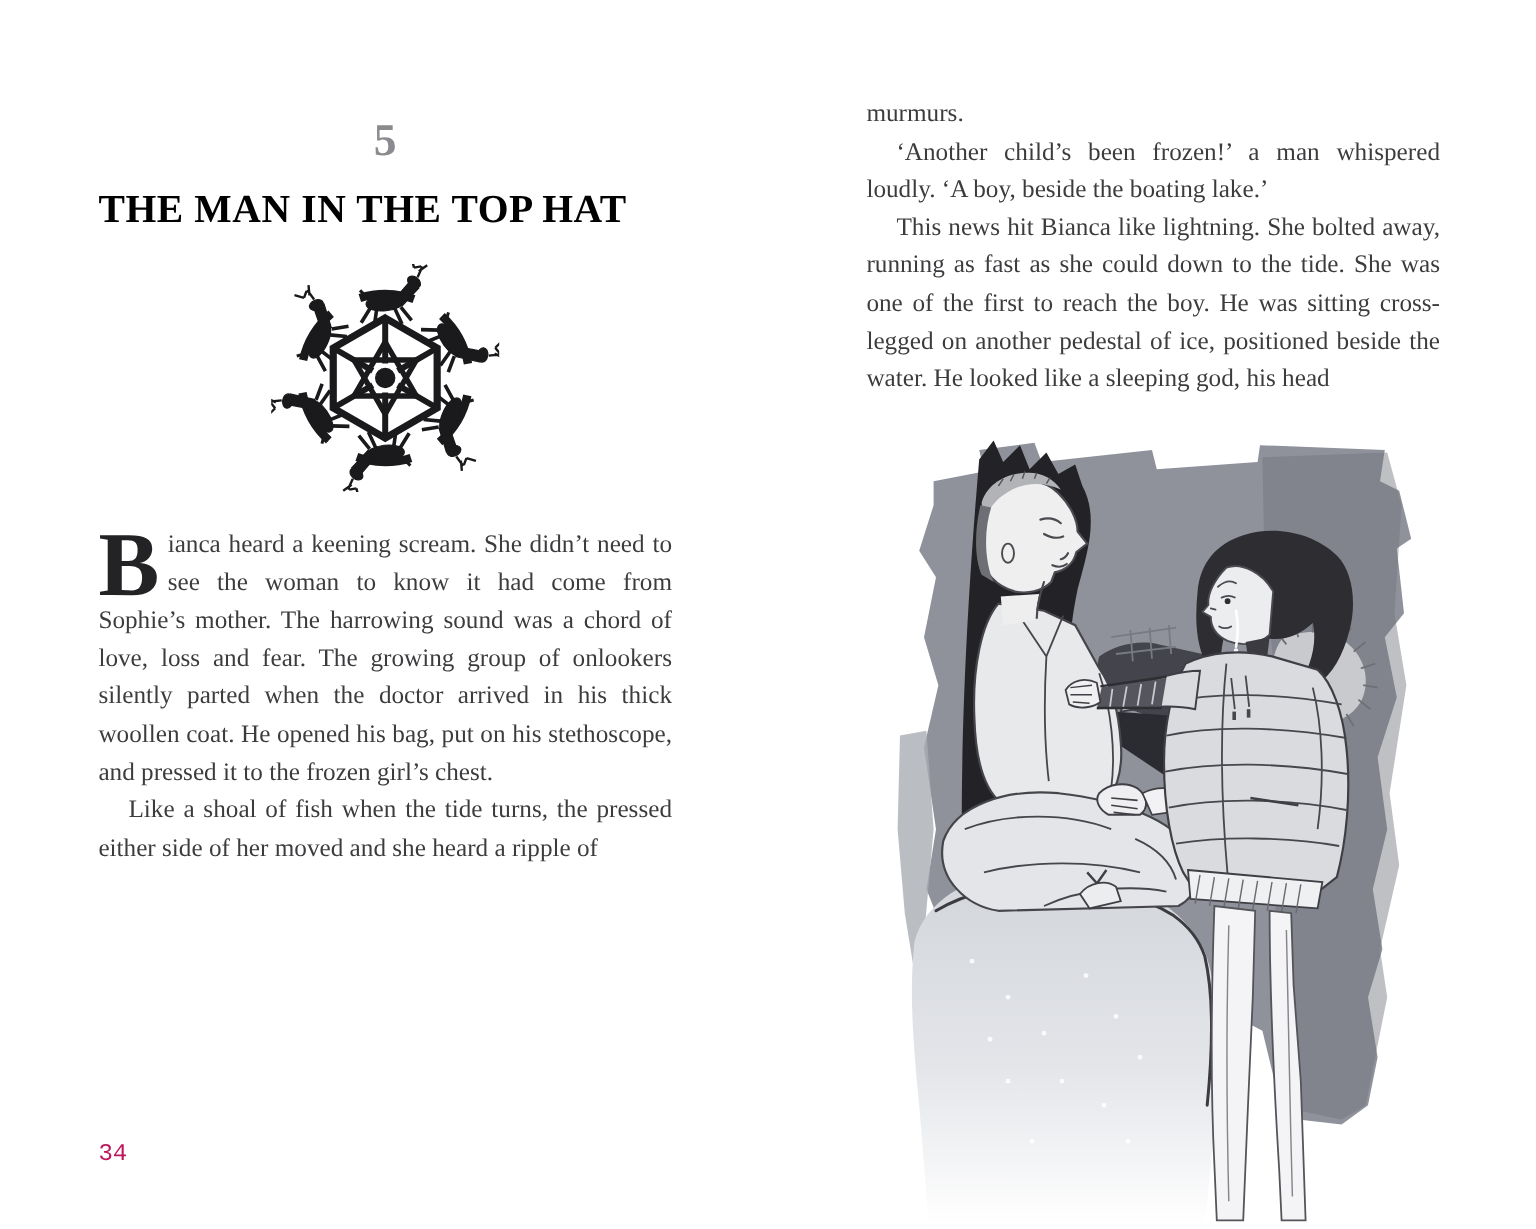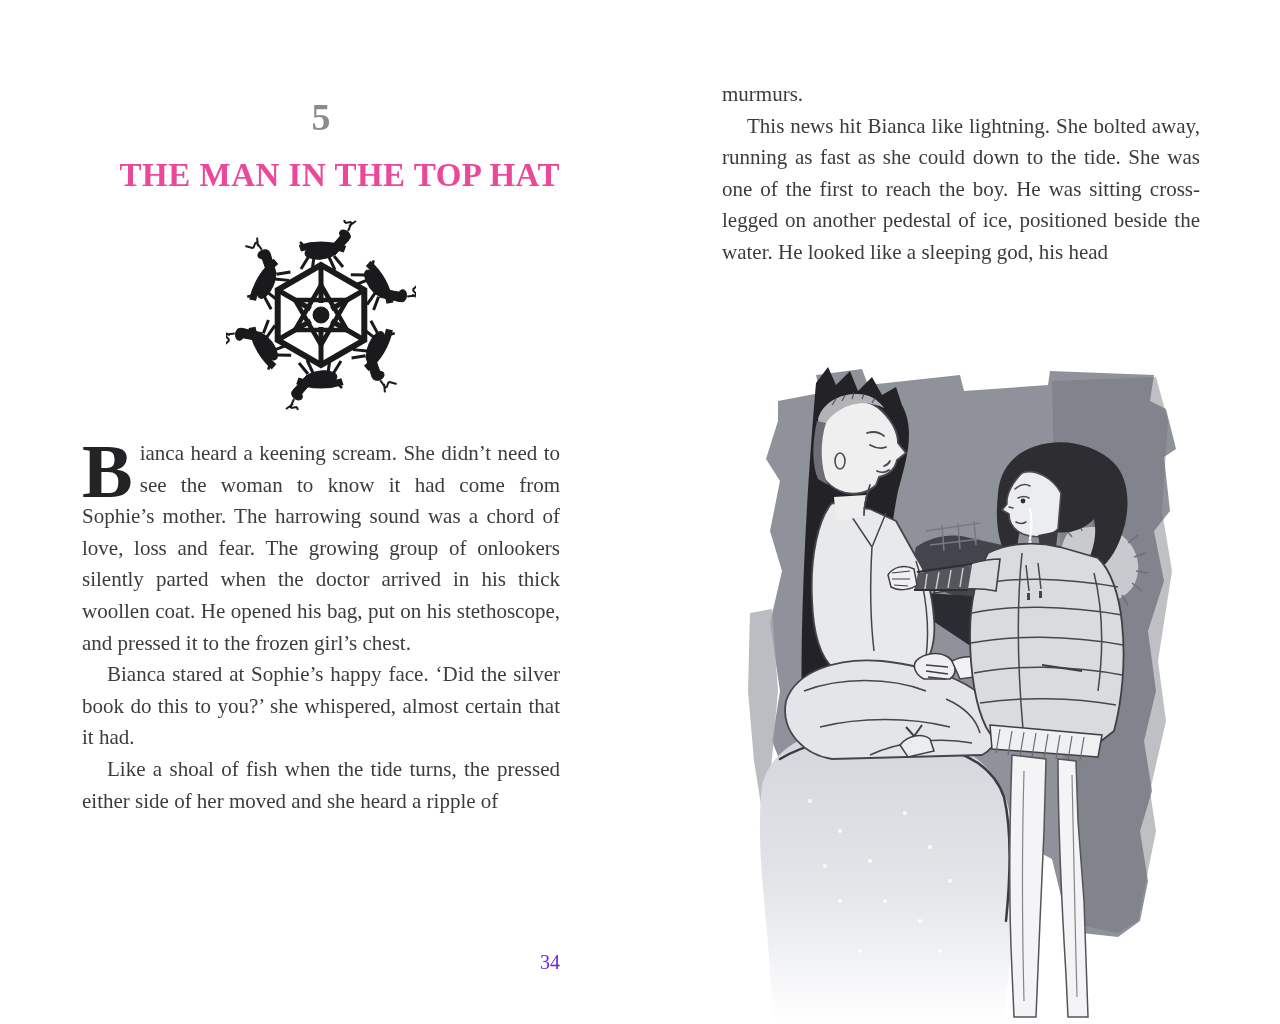--- a/index.html
+++ b/index.html
@@ -5,34 +5,34 @@
   html,body{margin:0;padding:0;background:#ffffff;}
   body{width:1280px;height:1024px;overflow:hidden;
        font-family:"Liberation Serif", serif;}
   .spread{position:relative;width:1280px;height:1024px;background:#ffffff;}
   .page{position:absolute;top:0;height:1024px;width:478px;}
   .page-left{left:82px;}
   .page-right{left:722px;}
 
   .chapter-number{margin:95px 0 0 0;text-align:center;
     font:700 38px/44px "Liberation Serif", serif;color:#8a8b8e;}
-  .chapter-title{margin:16px 0 0 0;text-align:right;
-    font:700 33px/40px "Liberation Serif", serif;color:#ec4899;
+  .chapter-title{margin:16px 0 0 0;text-align:left;
+    font:700 33px/40px "Liberation Serif", serif;color:#000000;
     letter-spacing:.5px;white-space:nowrap;}
   .ornament-wrap{margin-top:25px;text-align:center;height:192px;}
 
   .body-text{margin-top:26px;font-size:21px;line-height:31.6px;color:#3c3c3f;
     text-align:justify;}
   .body-text p{margin:0;}
   .body-text p.indent{text-indent:25px;}
   .dropcap{float:left;font:700 76px/57px "Liberation Serif", serif;
     color:#232326;margin:5px 7px 0 0;}
 
-  .page-num{position:absolute;bottom:50px;left:0;width:100%;text-align:right;
-    font-size:20px;color:#6d28d9;}
+  .page-num{position:absolute;bottom:50px;left:0;width:100%;text-align:left;
+    font-size:20px;color:#be185d;font-family:Liberation Mono, monospace;}
 
   .rp-text{margin-top:79px;}
   .illustration{position:absolute;top:361px;left:-2px;width:500px;height:660px;}
 </style>
 </head>
 <body>
 
 <div class="spread">
 
   <div class="page page-left">
@@ -73,31 +73,31 @@
           <use href="#deer" transform="rotate(120)"></use>
           <use href="#deer" transform="rotate(180)"></use>
           <use href="#deer" transform="rotate(240)"></use>
           <use href="#deer" transform="rotate(300)"></use>
         </g>
       </svg>
     </div>
 
     <div class="body-text">
       <p><span class="dropcap">B</span><span>ianca heard a keening scream. She didn’t need to see the woman to know it had come from Sophie’s mother. The harrowing sound was a chord of love, loss and fear. The growing group of onlookers silently parted when the doctor arrived in his thick woollen coat. He opened his bag, put on his stethoscope, and pressed it to the frozen girl’s chest.</span></p>
-      <p class="indent">Bianca stared at Sophie’s happy face. ‘Did the silver book do this to you?’ she whispered, almost certain that it had.</p>
       <p class="indent">Like a shoal of fish when the tide turns, the pressed either side of her moved and she heard a ripple of</p>
     </div>
 
     <div class="page-num">34</div>
   </div>
 
   <div class="page page-right">
 
     <div class="body-text rp-text">
       <p>murmurs.</p>
+      <p class="indent">‘Another child’s been frozen!’ a man whispered loudly. ‘A boy, beside the boating lake.’</p>
       <p class="indent">This news hit Bianca like lightning. She bolted away, running as fast as she could down to the tide. She was one of the first to reach the boy. He was sitting cross-legged on another pedestal of ice, positioned beside the water. He looked like a sleeping god, his head</p>
     </div>
 
     <svg class="illustration" viewBox="0 0 500 660" aria-hidden="true">
       <defs>
         <linearGradient id="pedg" x1="0" y1="0" x2="0" y2="1">
           <stop offset="0" stop-color="#d2d5da"></stop>
           <stop offset="0.55" stop-color="#e3e5e9"></stop>
           <stop offset="1" stop-color="#ffffff"></stop>
         </linearGradient>

